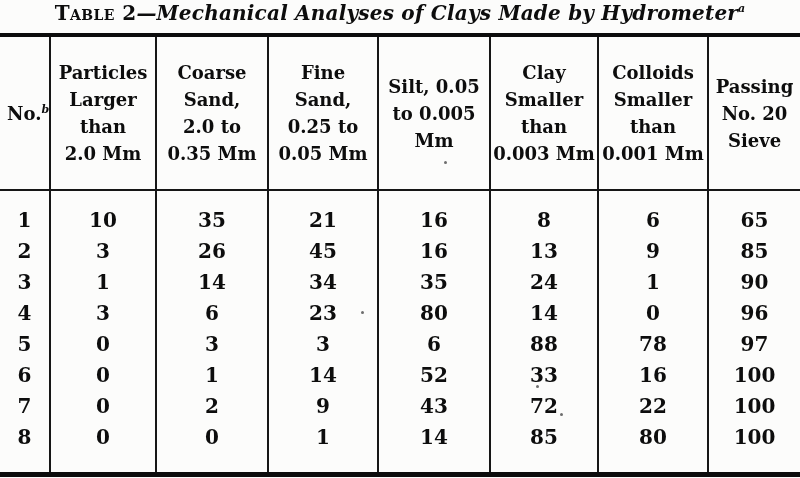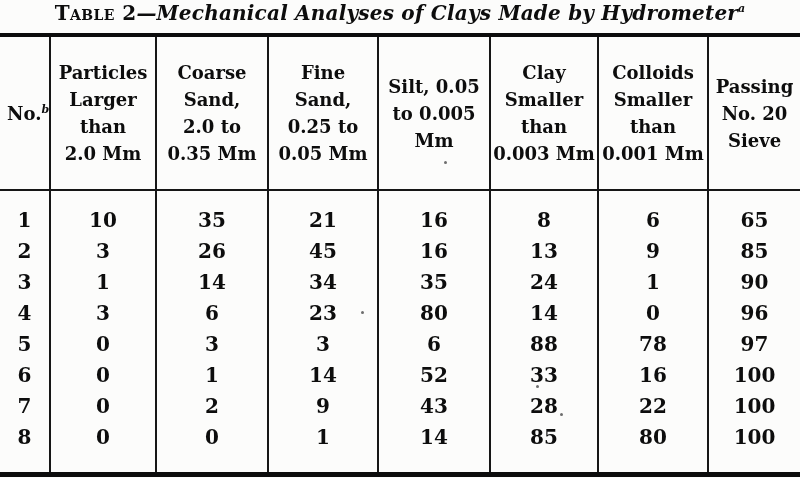--- a/index.html
+++ b/index.html
@@ -190,21 +190,21 @@
           <td>33</td>
           <td>16</td>
           <td>100</td>
         </tr>
         <tr>
           <td>7</td>
           <td>0</td>
           <td>2</td>
           <td>9</td>
           <td>43</td>
-          <td>28</td>
+          <td>72</td>
           <td>22</td>
           <td>100</td>
         </tr>
         <tr class="last">
           <td>8</td>
           <td>0</td>
           <td>0</td>
           <td>1</td>
           <td>14</td>
           <td>85</td>

